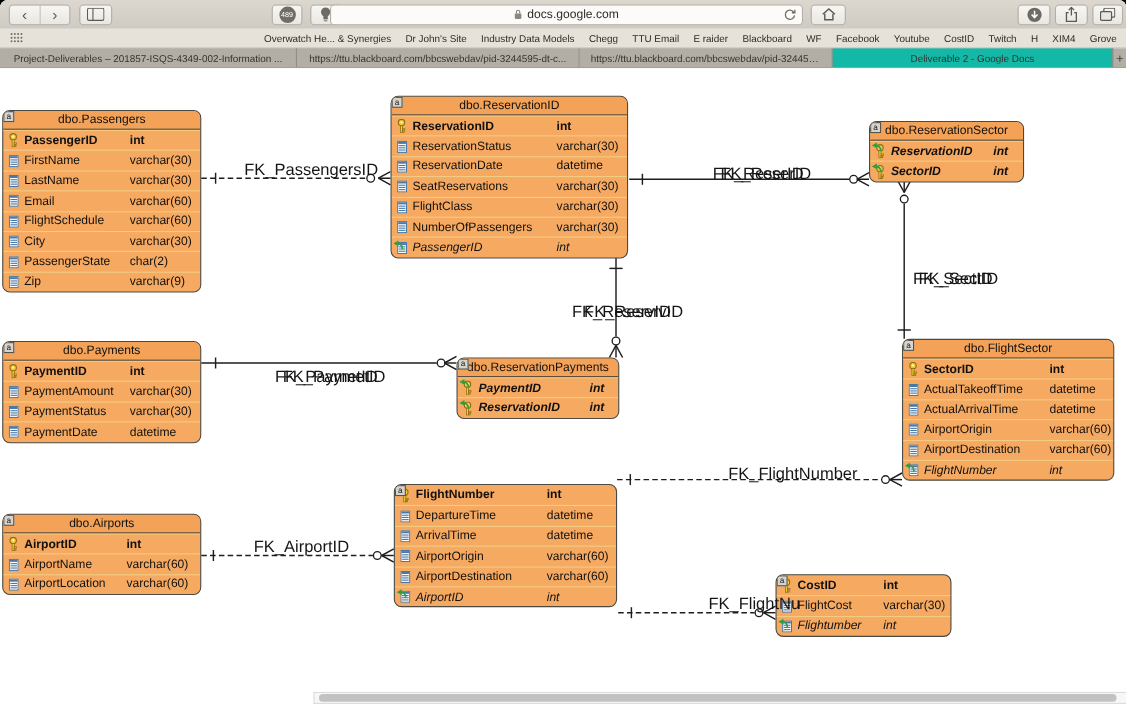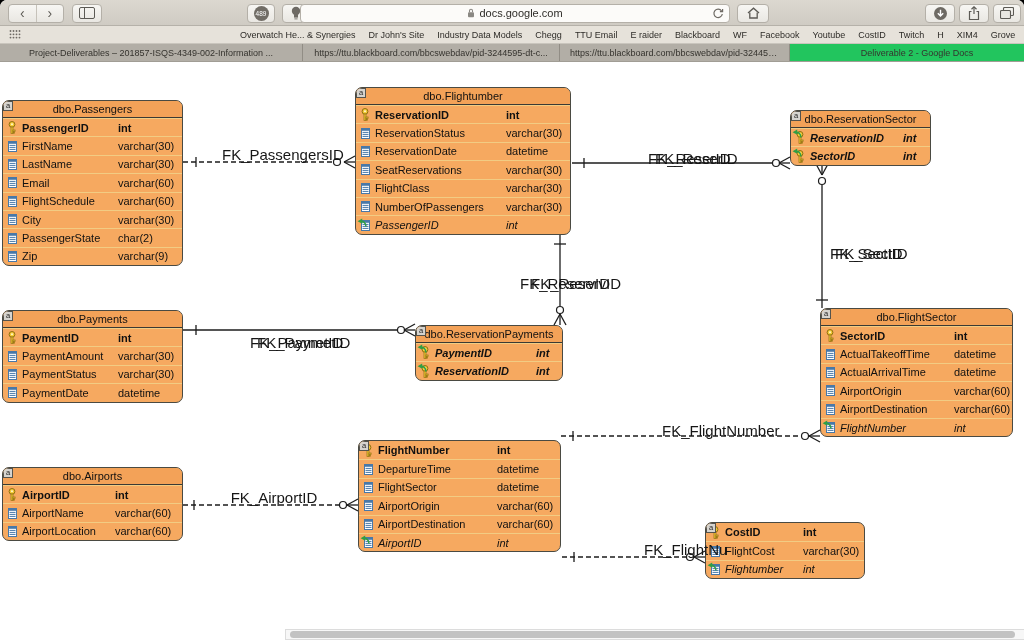--- a/index.html
+++ b/index.html
@@ -30,21 +30,21 @@
 
 
 #bookmarks-bar{position:absolute;left:0;top:26px;width:1024px;height:18px;background:#e6e2da;border-bottom:1px solid #c9c5bd;display:flex;align-items:center}
 #bm-grid{margin-left:9px;display:flex;align-items:center}
 #bookmarks-items{display:flex;gap:13px;margin-left:218px;align-items:center;white-space:nowrap;overflow:hidden}
 .bm-item{font-size:9px;color:#2e2c28}
 
 
 #tab-bar{position:absolute;left:0;top:44px;width:1024px;height:18px;background:#b2aea6;display:flex;border-bottom:1px solid #a19d95}
 .tab{height:100%;border-right:1px solid #918d85;display:flex;align-items:center;justify-content:center;overflow:hidden;background:#b2aea6}
-.tab.active{background:#22c55e}
+.tab.active{background:#14b8a6}
 .tab-title{font-size:9px;color:#35332e;white-space:nowrap;overflow:hidden;text-overflow:ellipsis;padding:0 10px}
 #new-tab-btn{flex:1;display:flex;align-items:center;justify-content:center;font-size:12px;color:#454239}
 
 
 #content{position:absolute;left:0;top:62px;width:1024px;height:578px;background:#fff}
 #conn-svg{position:absolute;left:0;top:0}
 .erd-table{position:absolute;background:var(--row);border:1.5px solid var(--tborder);border-radius:7px;overflow:hidden;font-size:11px;color:#111}
 .erd-header{height:17px;line-height:16px;text-align:center;background:var(--hdr);border-bottom:1.5px solid #3a3a34;font-size:11px}
 .erd-row{position:relative;height:18.4px;display:flex;align-items:center;border-top:1px solid var(--sep)}
 .erd-row:nth-of-type(1){border-top:none}
@@ -160,21 +160,21 @@
         <span class="bm-item">CostID</span>
         <span class="bm-item">Twitch</span>
         <span class="bm-item">H</span>
         <span class="bm-item">XIM4</span>
         <span class="bm-item">Grove</span>
       </div>
   </div>
 
   <div id="tab-bar">
     <div style="display:flex;height:100%" id="tab-strip">
-        <div class="tab" style="width: 303px;">
+        <div class="tab" style="width: 270px;">
           <span class="tab-title">Project-Deliverables – 201857-ISQS-4349-002-Information ...</span>
         </div>
         <div class="tab" style="width: 257px;">
           <span class="tab-title">https://ttu.blackboard.com/bbcswebdav/pid-3244595-dt-c...</span>
         </div>
         <div class="tab" style="width: 230px;">
           <span class="tab-title">https://ttu.blackboard.com/bbcswebdav/pid-3244595-dt-...</span>
         </div>
         <div class="tab active" style="width: 255px;">
           <span class="tab-title">Deliverable 2 - Google Docs</span>
@@ -338,21 +338,21 @@
                 <rect x="1.5" y="5.9" width="6" height="1" fill="var(--blue)"></rect>
                 <rect x="1.5" y="7.9" width="6" height="1" fill="var(--blue)"></rect>
               </svg>
             </span>
             <span class="col-name">Zip</span>
             <span class="col-type" style="left:115px">varchar(9)</span>
           </div>
         </div>
         <div class="erd-table" style="left: 355px; top: 25px; width: 216px;">
           <span class="corner">a</span>
-          <div class="erd-header">dbo.Flightumber</div>
+          <div class="erd-header">dbo.ReservationID</div>
           <div class="erd-row pk">
             <span class="row-icon">
               <svg width="10" height="13" viewBox="0 0 10 13">
                 <circle cx="5" cy="3.4" r="2.9" fill="var(--gold)" stroke="#8f6e12"></circle>
                 <circle cx="5" cy="3.2" r="1" fill="#fff6cf"></circle>
                 <rect x="4" y="6" width="2" height="6.4" fill="var(--gold)" stroke="#8f6e12" stroke-width="0.7"></rect>
                 <rect x="5.9" y="9" width="2.2" height="1.3" fill="var(--gold)" stroke="#8f6e12" stroke-width="0.7"></rect>
                 <rect x="5.9" y="11" width="1.6" height="1.2" fill="var(--gold)" stroke="#8f6e12" stroke-width="0.7"></rect>
               </svg>
             </span>
@@ -734,21 +734,21 @@
           <div class="erd-row col">
             <span class="row-icon">
               <svg width="9" height="11" viewBox="0 0 9 11">
                 <rect x="0.5" y="0.5" width="8" height="10" fill="#fff" stroke="var(--blue)"></rect>
                 <rect x="1" y="1" width="7" height="1.8" fill="var(--blue)"></rect>
                 <rect x="1.5" y="3.9" width="6" height="1" fill="var(--blue)"></rect>
                 <rect x="1.5" y="5.9" width="6" height="1" fill="var(--blue)"></rect>
                 <rect x="1.5" y="7.9" width="6" height="1" fill="var(--blue)"></rect>
               </svg>
             </span>
-            <span class="col-name">FlightSector</span>
+            <span class="col-name">ArrivalTime</span>
             <span class="col-type" style="left:138px">datetime</span>
           </div>
           <div class="erd-row col">
             <span class="row-icon">
               <svg width="9" height="11" viewBox="0 0 9 11">
                 <rect x="0.5" y="0.5" width="8" height="10" fill="#fff" stroke="var(--blue)"></rect>
                 <rect x="1" y="1" width="7" height="1.8" fill="var(--blue)"></rect>
                 <rect x="1.5" y="3.9" width="6" height="1" fill="var(--blue)"></rect>
                 <rect x="1.5" y="5.9" width="6" height="1" fill="var(--blue)"></rect>
                 <rect x="1.5" y="7.9" width="6" height="1" fill="var(--blue)"></rect>

